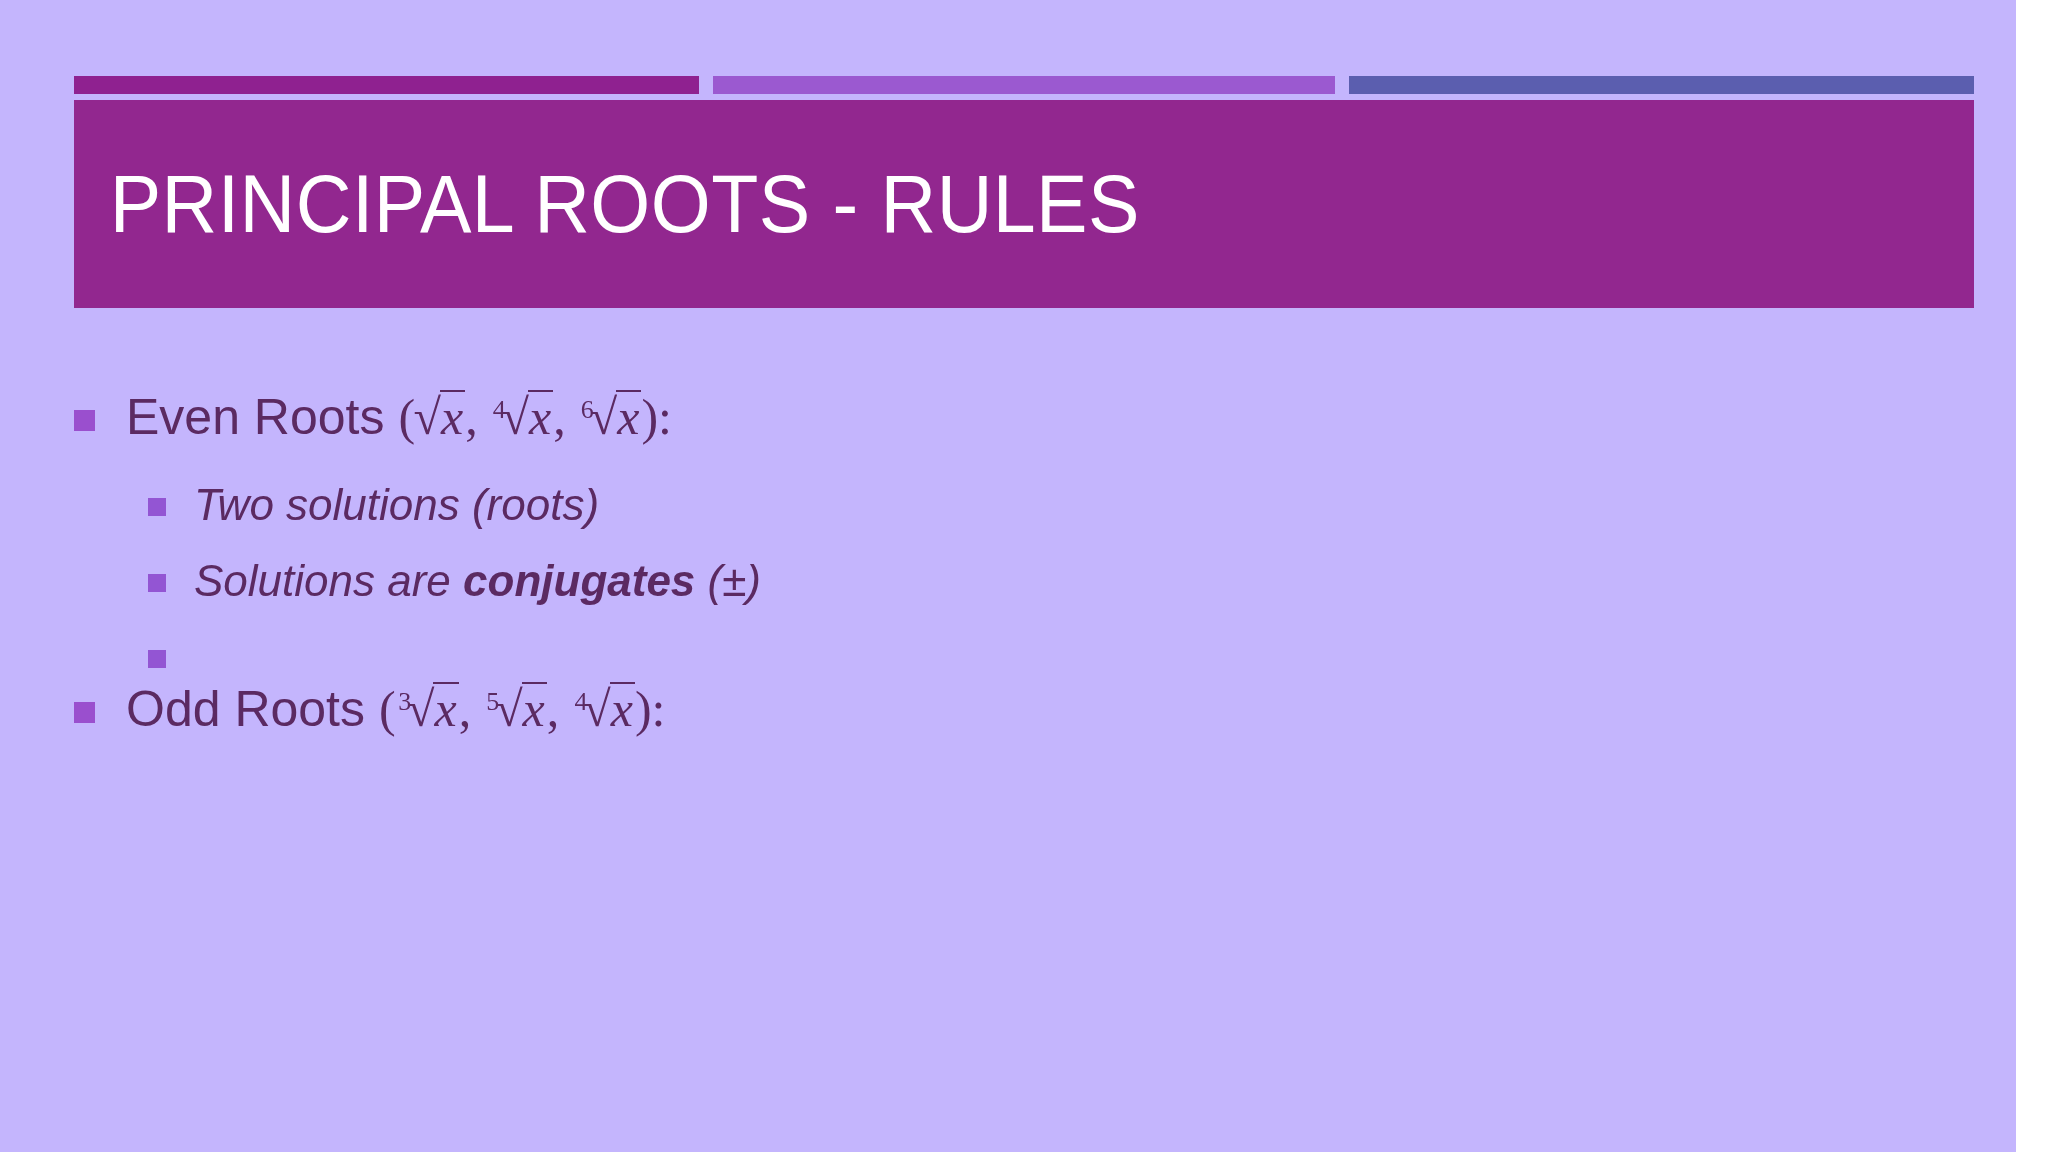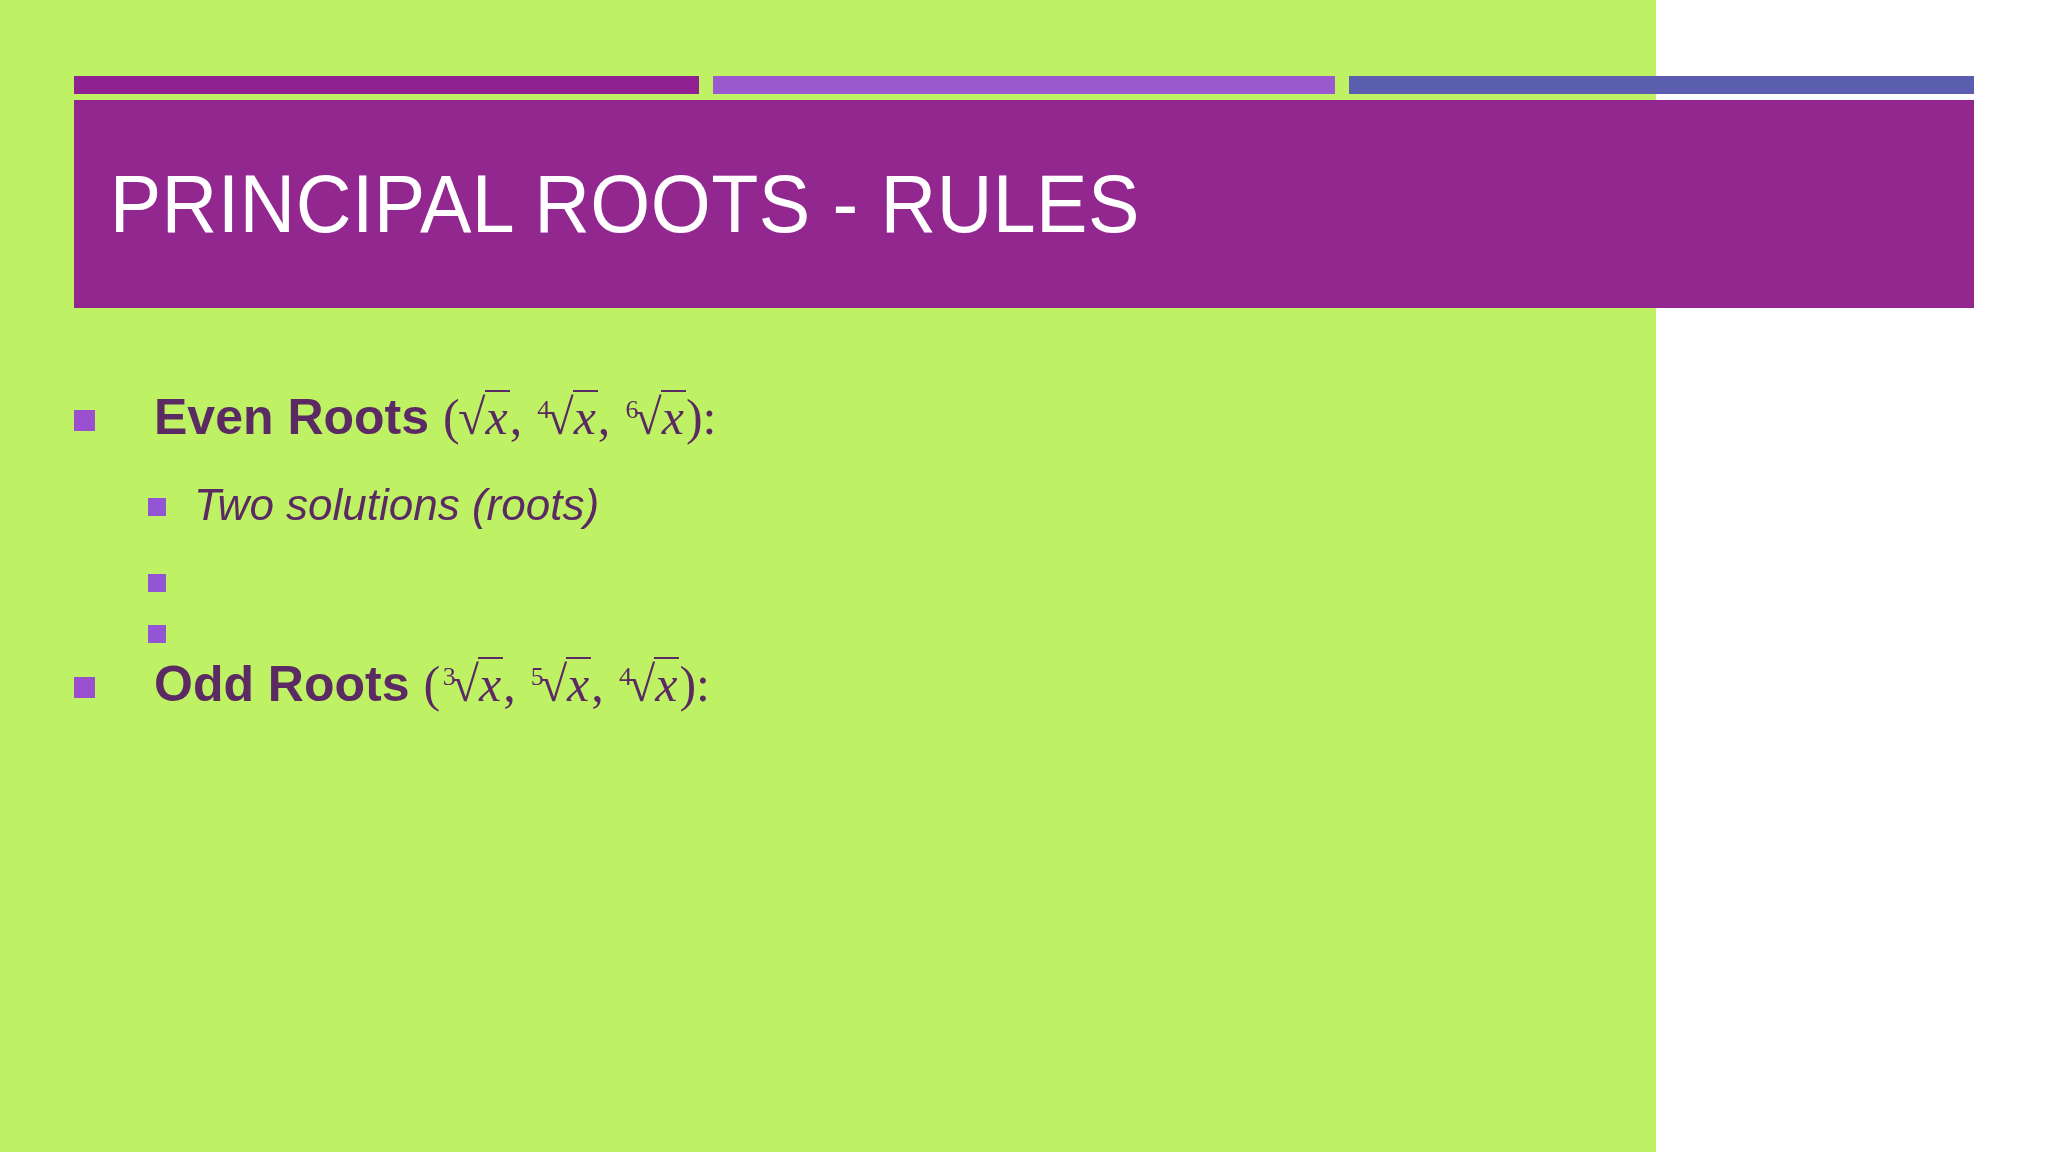--- a/index.html
+++ b/index.html
@@ -10,23 +10,23 @@
   body {
     width: 2048px;
     height: 1152px;
     overflow: hidden;
     font-family: "Liberation Sans", sans-serif;
     -webkit-font-smoothing: antialiased;
   }
 
   .slide {
     position: relative;
-    width: 1656px;
+    width: 2016px;
     height: 1152px;
-    background: #bef264;
+    background: #c4b5fd;
   }
 
   
   .accent-bars {
     position: absolute;
     left: 0;
     top: 76px;
     width: 2048px;
     height: 18px;
   }
@@ -88,22 +88,21 @@
     margin-right: 31px;
     flex: 0 0 auto;
   }
   .level-1 .bullet-text {
     color: #5B2A62;
     font-size: 50px;
     line-height: 74px;
     white-space: nowrap;
   }
   .level-1 .label {
-    font-weight: bold;
-    margin-left: 28px;
+    font-weight: normal;
   }
   .level-1 .plain {
     font-weight: 400;
   }
 
   
   .level-2 {
     margin-left: 74px;
     margin-bottom: 4px;
     font-style: italic;
@@ -193,20 +192,21 @@
       </div>
     </div>
 
     <div class="bullet-row level-2">
       <div class="marker"></div>
       <div class="bullet-text">Two solutions (roots)</div>
     </div>
 
     <div class="bullet-row level-2">
       <div class="marker"></div>
+      <div class="bullet-text"><span>Solutions are </span><span class="bold">conjugates</span><span> (±)</span></div>
     </div>
 
     <div class="bullet-row level-2">
       <div class="marker"></div>
     </div>
 
     <div class="bullet-row level-1">
       <div class="marker"></div>
       <div class="bullet-text">
         <span class="label">Odd Roots</span><span class="plain">&nbsp;</span><span class="paren">(</span><span class="math radical"><span class="index">3</span><span class="sign">√</span><span class="radicand">x</span></span><span class="comma">, </span><span class="math radical"><span class="index">5</span><span class="sign">√</span><span class="radicand">x</span></span><span class="comma">, </span><span class="math radical"><span class="index">4</span><span class="sign">√</span><span class="radicand">x</span></span><span class="paren">)</span><span class="colon">:</span>

